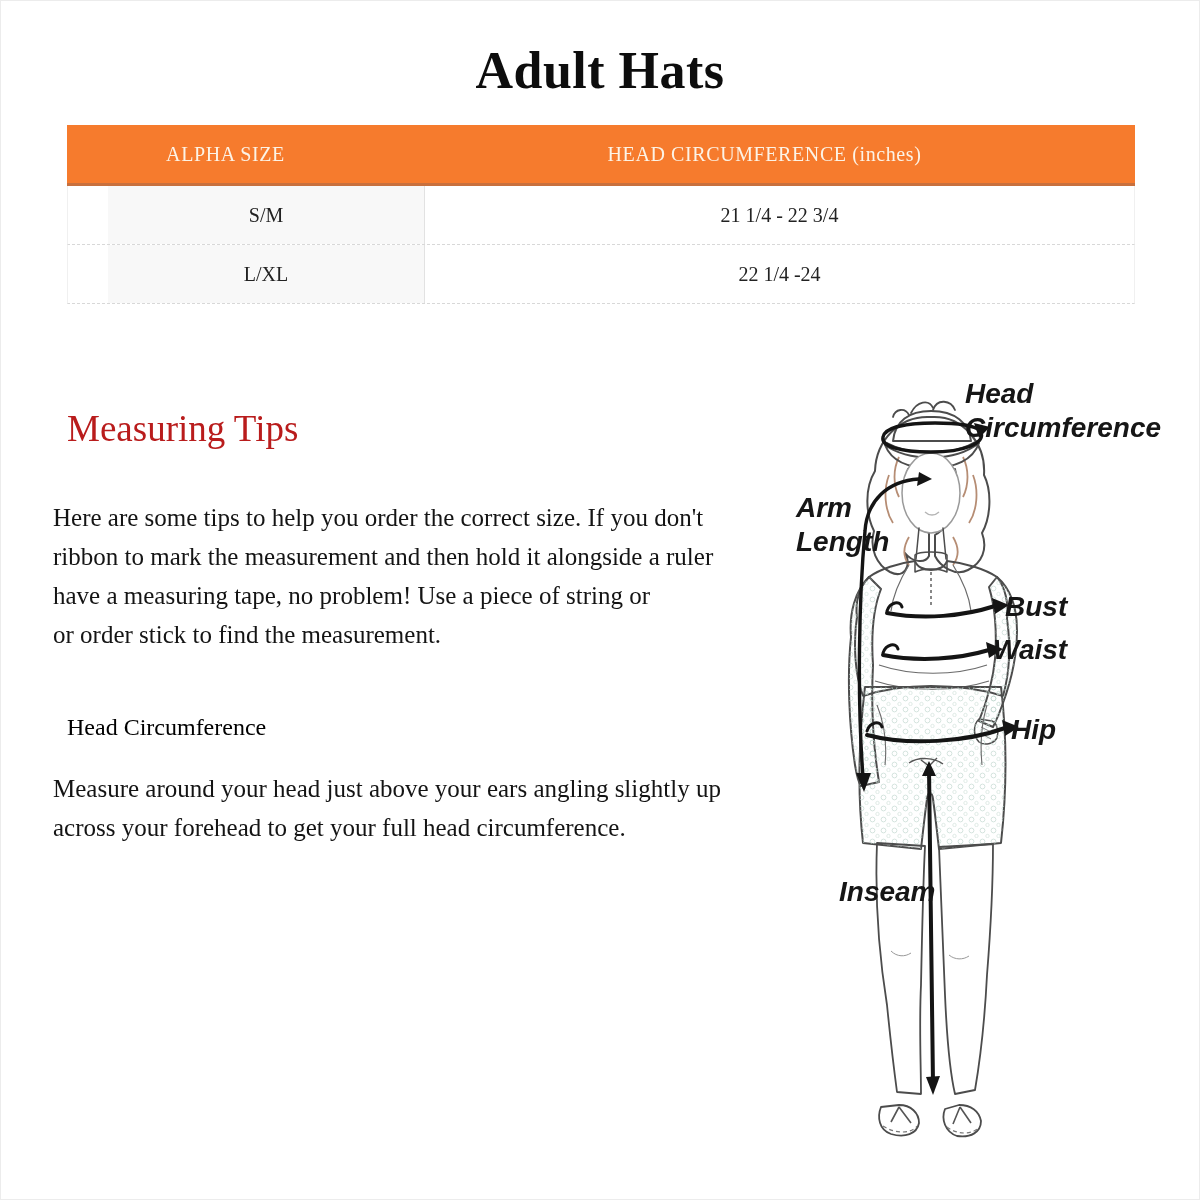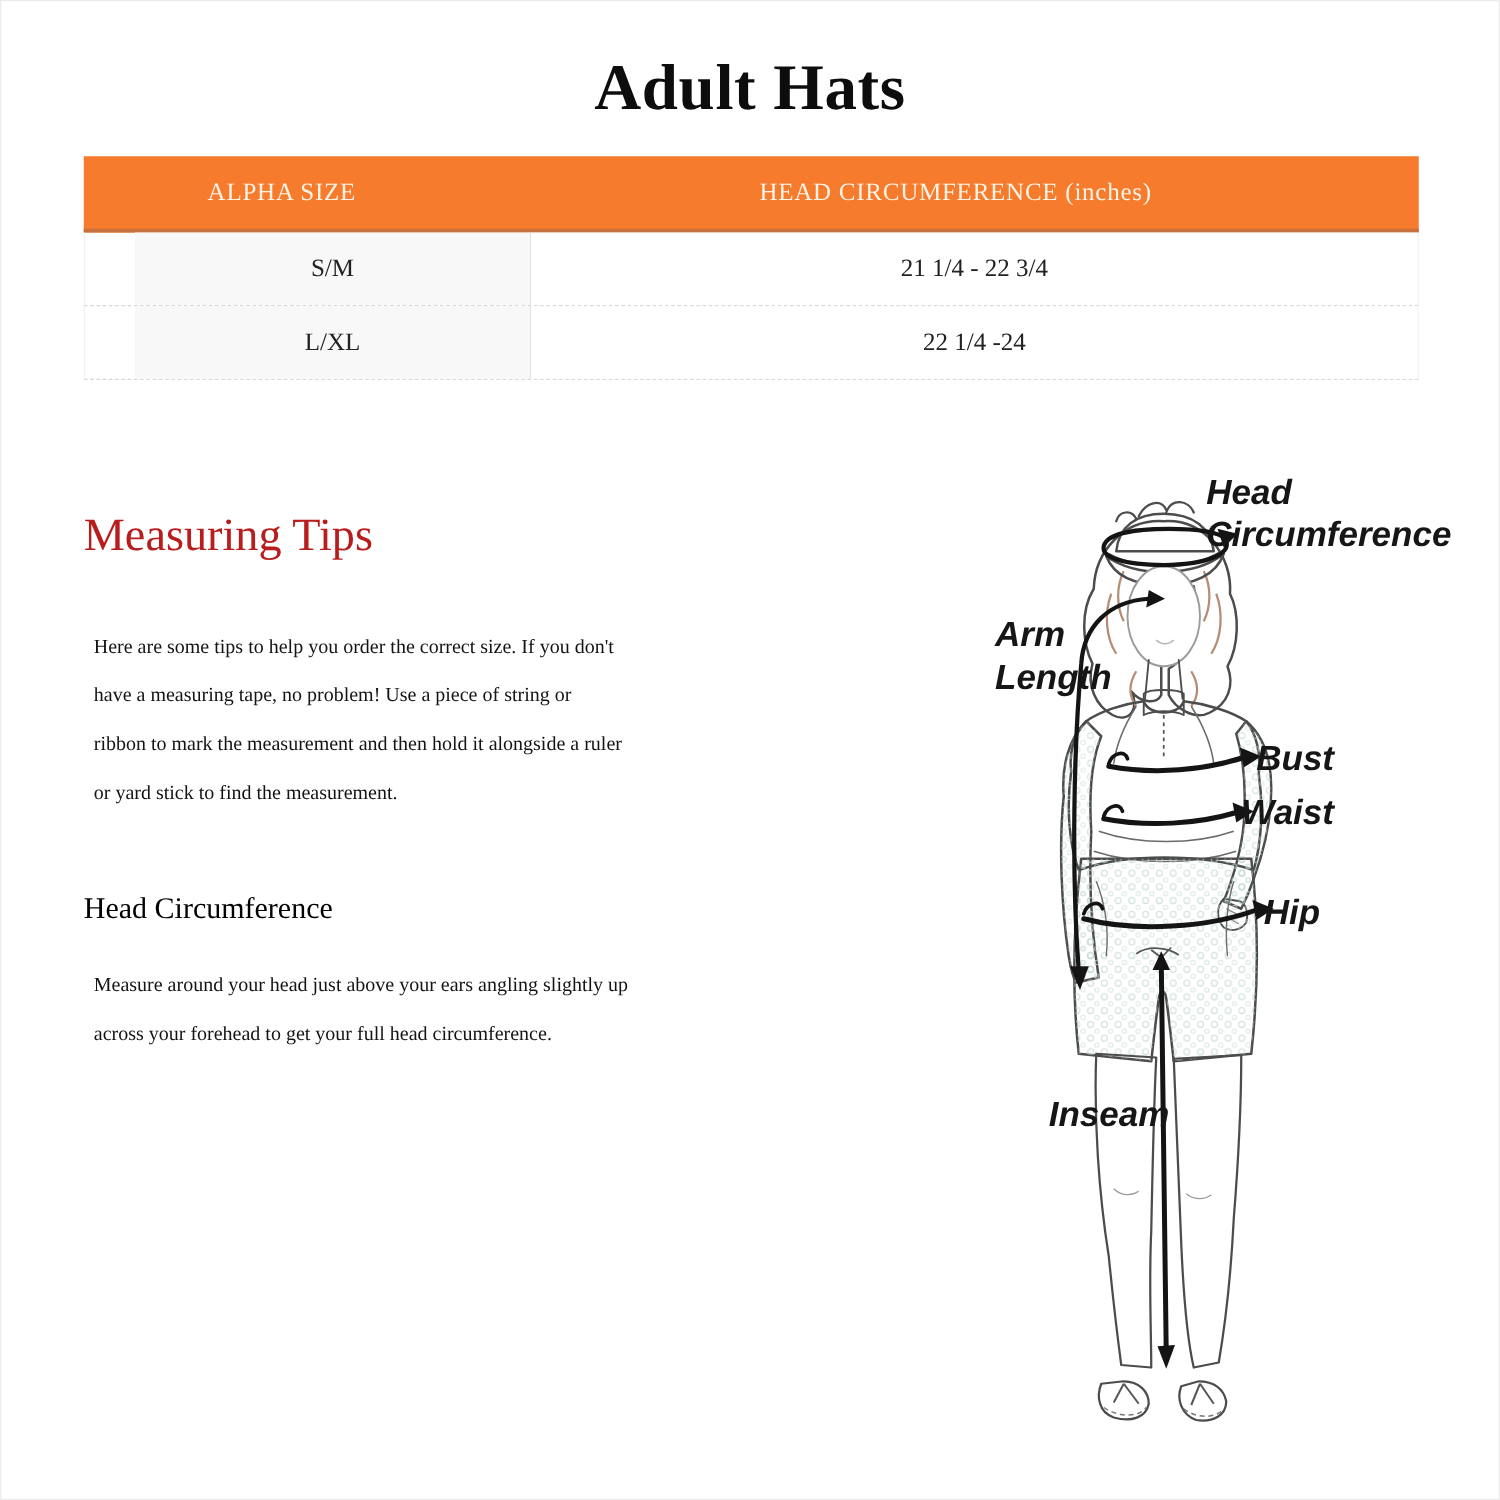--- a/index.html
+++ b/index.html
@@ -27,21 +27,21 @@
     display:flex;height:59px;border-bottom:1px dashed #d8d8d8;font-size:20px;color:#222;
     border-left:1px solid #f0f0f0;border-right:1px solid #f0f0f0;box-sizing:border-box;padding-left:40px;
   }
   .size-table .td{display:flex;align-items:center;justify-content:center;box-sizing:border-box;}
   .size-table .td.col-size{background:#f8f8f8;border-right:1px solid #e2e2e2;}
   .size-table .td.col-circ{background:#ffffff;}
   
   .tips-heading{
     position:absolute;left:66px;top:406px;font-size:37px;font-weight:500;color:#b91c1c;
   }
-  .para{position:absolute;left:74px;width:700px;font-size:16px;line-height:39px;color:#141414;font-family:Liberation Serif, serif;}
+  .para{position:absolute;left:52px;width:700px;font-size:25px;line-height:39px;color:#141414;font-family:Liberation Serif, serif;}
   .para-1{top:497px;}
   .sub-heading{
     position:absolute;left:66px;top:713px;font-size:24px;font-weight:500;color:#000000;
   }
   .para-2{top:768px;}
   
   .figure-wrap{position:absolute;left:758px;top:364px;width:442px;height:800px;}
   .fig-label{
     font-family:"Liberation Sans", sans-serif;font-weight:700;font-style:italic;
     font-size:28px;fill:#161616;
@@ -68,23 +68,23 @@
     <div class="tr">
       <div class="td col-size">L/XL</div>
       <div class="td col-circ">22 1/4 -24</div>
     </div>
   </div>
 
   <div class="tips-heading">Measuring Tips</div>
 
   <div class="para para-1">
     <div>Here are some tips to help you order the correct size. If you don't</div>
+    <div>ribbon to mark the measurement and then hold it alongside a ruler</div>
     <div>have a measuring tape, no problem! Use a piece of string or</div>
-    <div>ribbon to mark the measurement and then hold it alongside a ruler</div>
-    <div>or yard stick to find the measurement.</div>
+    <div>or order stick to find the measurement.</div>
   </div>
 
   <div class="sub-heading">Head Circumference</div>
 
   <div class="para para-2">
     <div>Measure around your head just above your ears angling slightly up</div>
     <div>across your forehead to get your full head circumference.</div>
   </div>
 
   <div class="figure-wrap">

